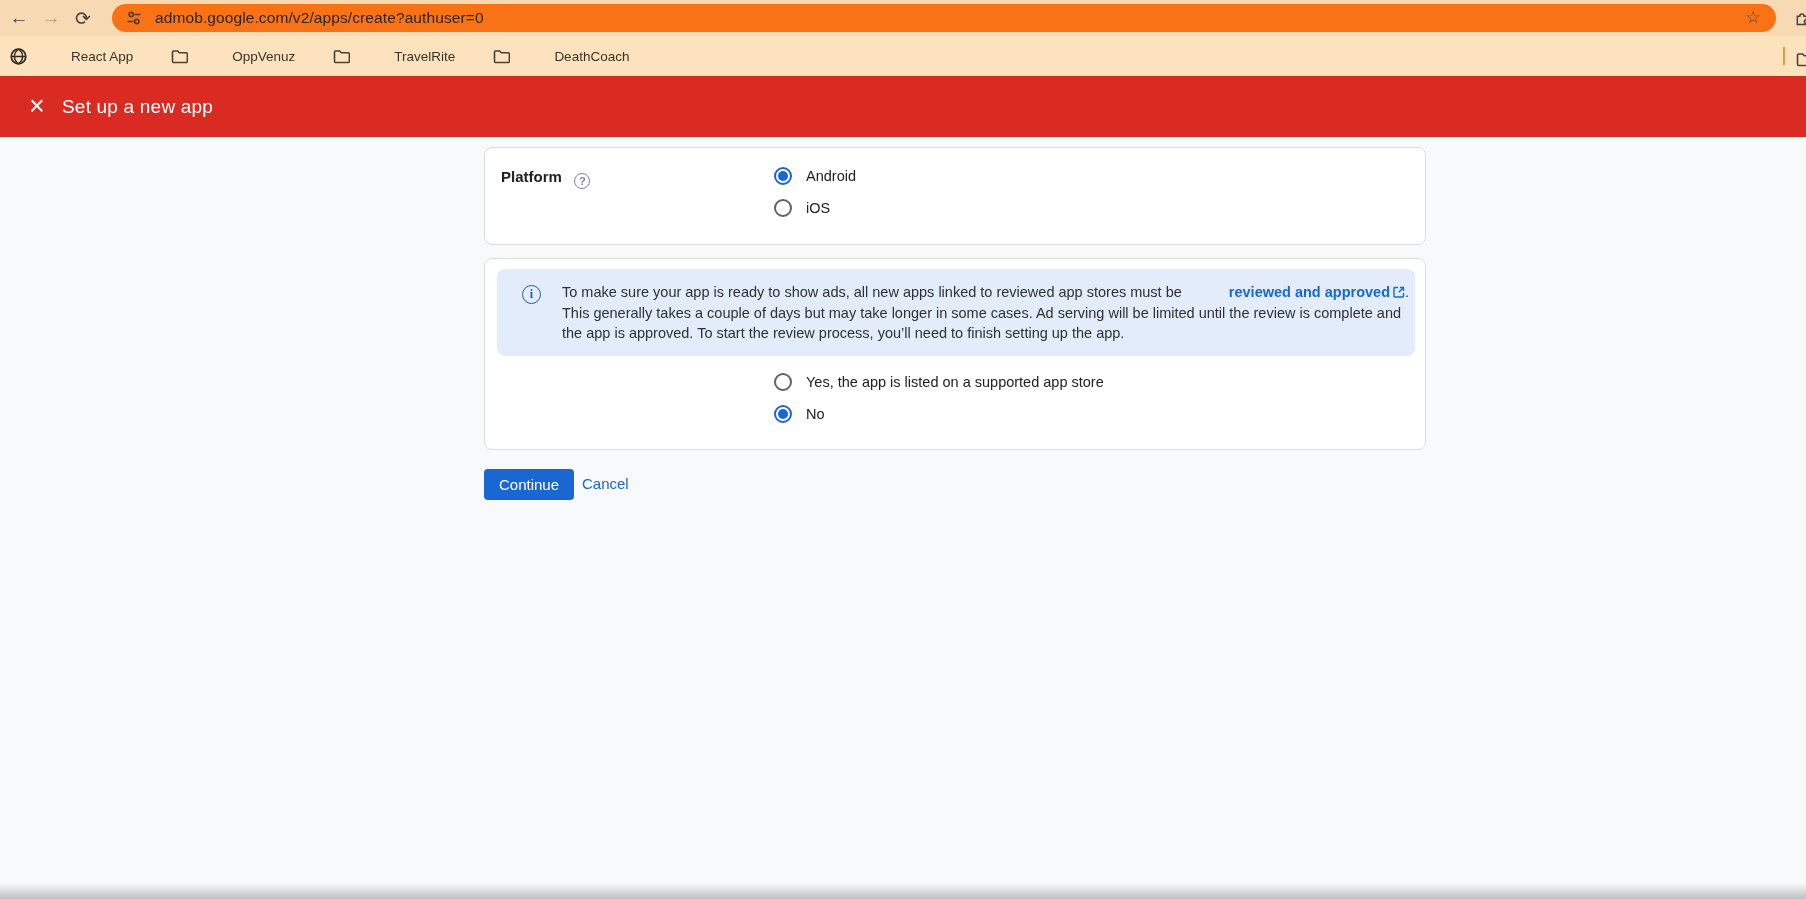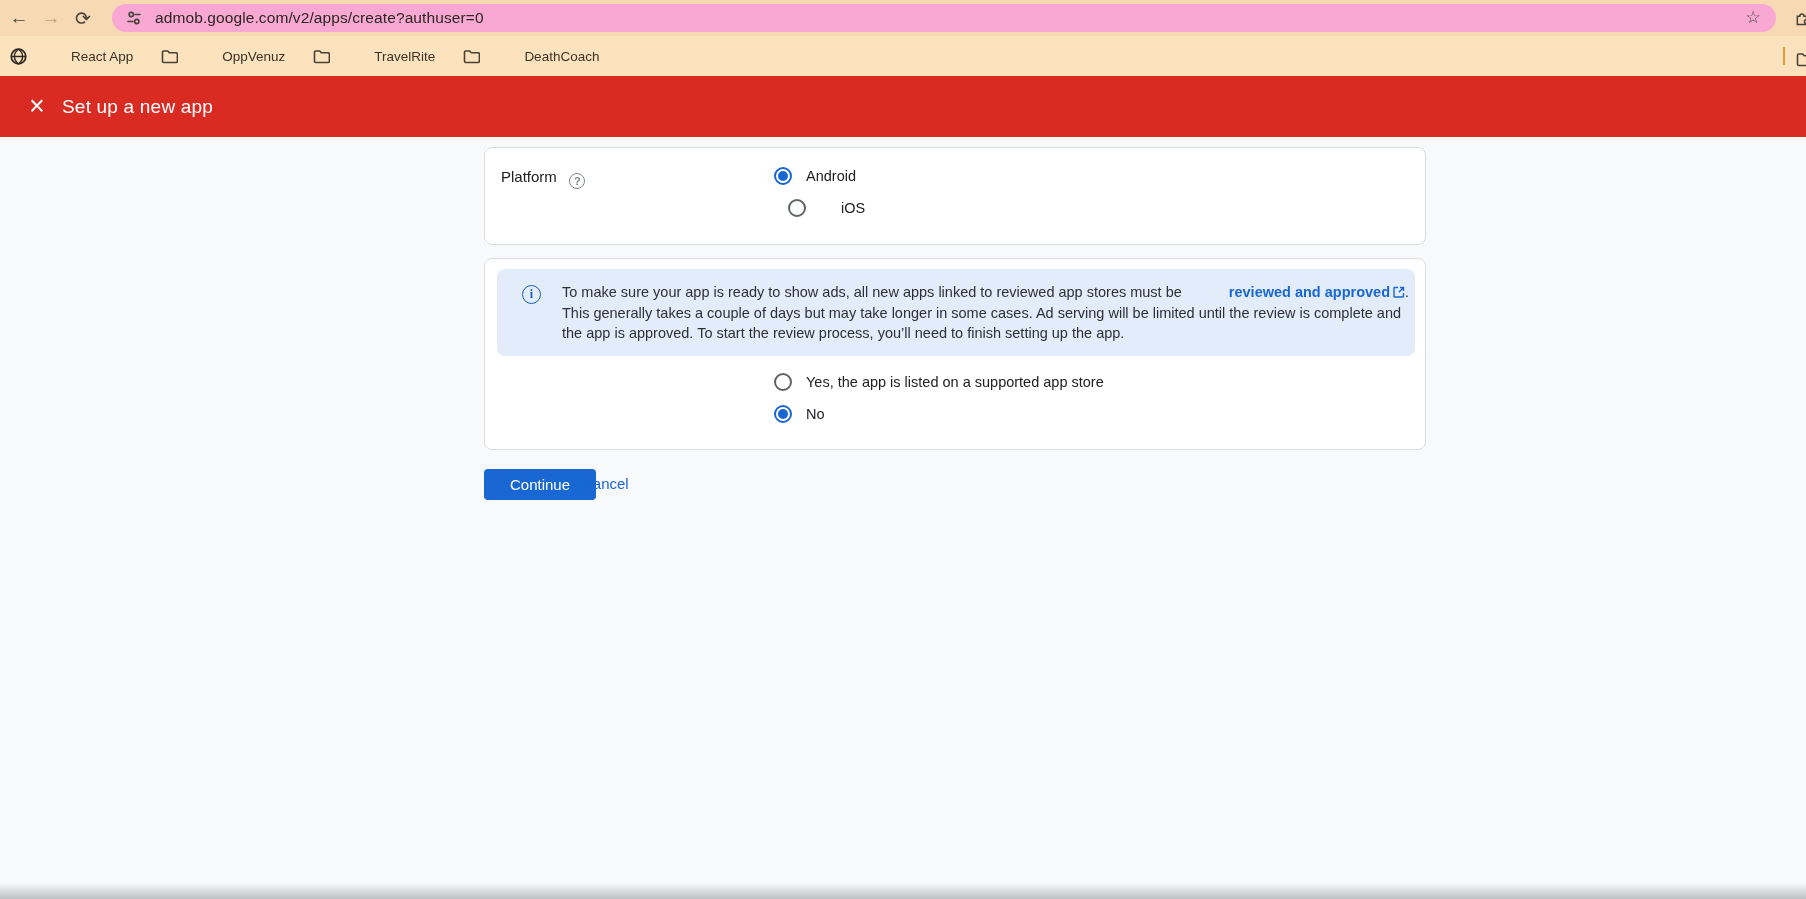--- a/index.html
+++ b/index.html
@@ -6,51 +6,51 @@
   html,body { width:1806px; height:899px; overflow:hidden; background:#f8f9fa;
               font-family:"Liberation Sans", sans-serif; }
 
   
   .toolbar { position:absolute; left:0; top:0; width:1806px; height:36px;
              background:#f7d9b3; display:flex; align-items:center; }
   .nav-btn { width:26px; height:26px; display:flex; align-items:center; justify-content:center;
              font-size:19px; color:#46413a; margin-left:6px; cursor:pointer; }
   .nav-btn.disabled { color:#b49a76; }
   .url-pill { position:absolute; left:112px; top:4px; width:1664px; height:28px;
-              background:#f9a8d4; border-radius:14px; display:flex; align-items:center; }
+              background:#f97316; border-radius:14px; display:flex; align-items:center; }
   .tune-icon { margin-left:13px; width:18px; height:18px; flex:0 0 auto; }
   .url-text { margin-left:12px; font-size:15.5px; color:#2b2721; letter-spacing:.1px; }
   .star-icon { position:absolute; right:14px; top:5px; width:18px; height:18px; color:#4a4539;
                font-size:17px; line-height:18px; text-align:center; }
   .ext-icon { position:absolute; left:1794px; top:7px; width:20px; height:20px; color:#46413a; }
 
   .bookmarks { position:absolute; left:0; top:36px; width:1806px; height:40px;
                background:#fce3bd; display:flex; align-items:center; }
   .bm-item { display:flex; align-items:center; margin-left:10px; cursor:pointer;gap:36px; }
-  .bm-item + .bm-item { margin-left:28px;text-align:center; }
+  .bm-item + .bm-item { margin-left:38px;text-align:center; }
   .bm-icon { width:17px; height:17px; margin-right:8px; flex:0 0 auto; }
   .bm-label { font-size:13.5px; color:#39332a; }
   .bm-divider { position:absolute; left:1783px; top:47px; width:2px; height:18px; background:#e09b3f; }
   .bm-overflow { position:absolute; left:1796px; top:51px; width:17px; height:17px; }
 
   
   .app-header { position:absolute; left:0; top:76px; width:1806px; height:61px;
                 background:#da2b23; display:flex; align-items:center; }
   .close-x { width:30px; height:30px; margin-left:22px; color:#ffffff; font-size:27px;
              line-height:28px; text-align:center; cursor:pointer; font-weight:400; }
   .app-title { margin-left:10px; color:#ffffff; font-size:19px; font-weight:500; letter-spacing:.2px; }
 
   
   .content { position:absolute; left:0; top:137px; width:1806px; height:762px; background:#f8f9fa; }
   .card { position:absolute; left:484px; width:942px; background:#ffffff;
           border:1px solid #dadce0; border-radius:8px; }
   .card1 { top:10px; height:98px; }
   .card2 { top:121px; height:192px; }
 
-  .field-label { font-size:15px; font-weight:400; color:#202124; }
+  .field-label { font-size:15px; font-weight:700; color:#202124; }
   .help-circle { display:inline-flex; align-items:center; justify-content:center;
                  width:16px; height:16px; border:1.5px solid #80868b; border-radius:50%;
                  color:#80868b; font-size:11px; font-weight:700; vertical-align:-3px; }
 
   .radio-row { display:flex; align-items:center;padding-left:20px; }
   .radio { width:18px; height:18px; border:2px solid #5f6368; border-radius:50%;
            flex:0 0 auto; cursor:pointer; }
   .radio.checked { border-color:#1967d2; }
   .radio.checked::after { content:''; display:block; width:10px; height:10px;
                           border-radius:50%; background:#1967d2; margin:2px; }
@@ -60,21 +60,21 @@
             background:#e3ecfb; border-radius:8px; }
   .info-circle { position:absolute; left:25px; top:16px; width:19px; height:19px;
                  border:1.7px solid #1b5fb8; border-radius:50%; color:#1b5fb8;
                  font-size:12px; font-weight:700; text-align:center; line-height:16px;
                  font-family:"Liberation Serif", serif; }
   .notice-text { position:absolute; left:65px; top:13px; width:852px;
                  font-size:14.5px; line-height:20.5px; color:#2d3134; }
   .notice-link { color:#1967d2; font-weight:700; text-decoration:none; cursor:pointer;margin-left:43px; }
   .ext-link-svg { display:inline-block; vertical-align:-1px; margin-left:3px; }
 
-  .btn-continue { position:absolute; left:484px; top:332px; height:31px; padding:0 26px;
+  .btn-continue { position:absolute; left:484px; top:332px; height:31px; padding:0 15px;
                   background:#1967d2; color:#ffffff; border:none; border-radius:4px;
                   font-size:15px; font-weight:500; font-family:"Liberation Sans", sans-serif;
                   cursor:pointer; }
   .link-cancel { position:absolute; left:582px; top:338px; font-size:15px; font-weight:500;
                  color:#1967d2; text-decoration:none; cursor:pointer;text-align:right; }
 
   .footer { position:absolute; left:484px; top:727px; width:942px; text-align:center;
             font-size:14px; color:#5f6368; }
   .footer a { color:#1a73e8; text-decoration:none; margin-left:22px; cursor:pointer; }
   .footer a + a { margin-left:16px; }
@@ -149,21 +149,21 @@
 
   <div class="card card1">
     <div style="position:absolute; left:16px; top:20px;">
       <span class="field-label">Platform</span>
       <span class="help-circle" style="margin-left:8px;">?</span>
     </div>
     <div class="radio-row" style="position:absolute; left:269px; top:19px;">
       <div class="radio checked"></div>
       <span class="radio-label">Android</span>
     </div>
-    <div class="radio-row" style="position:absolute; left:283px; top:51px;gap:21px;">
+    <div class="radio-row" style="position:absolute; left:269px; top:51px;">
       <div class="radio"></div>
       <span class="radio-label">iOS</span>
     </div>
   </div>
 
   <div class="card card2">
 
     <div class="notice">
       <div class="info-circle">i</div>
       <div class="notice-text"><span>To make sure your app is ready to show ads, all new apps linked to reviewed app stores must be </span><a class="notice-link">reviewed and approved</a><svg class="ext-link-svg" width="12" height="12" viewBox="0 0 12 12">

